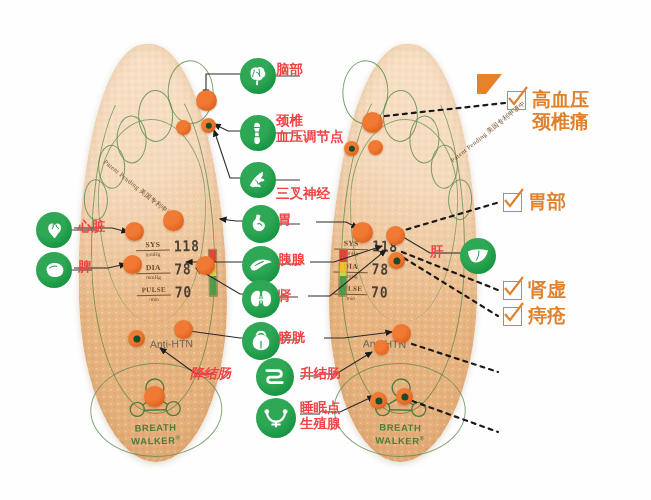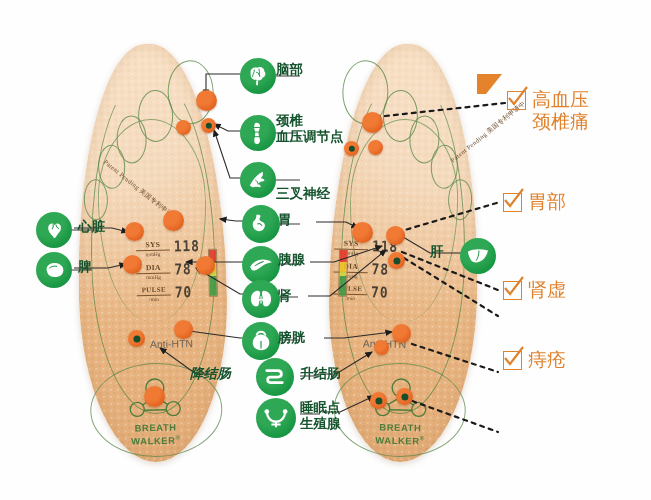--- a/index.html
+++ b/index.html
@@ -108,21 +108,21 @@
   
   .badge {
     position: absolute; border-radius: 50%;
     background: radial-gradient(circle at 36% 28%, #2fa855 0 42%, #159441 78%, #0e7e36 100%);
     display: flex; align-items: center; justify-content: center;
   }
   .badge svg { display: block; }
 
   
   .lbl {
-    position: absolute; color: #14532d; white-space: nowrap;
+    position: absolute; color: #ef4444; white-space: nowrap;
     font-size: 13.5px; font-weight: bold; line-height: 15px;
     font-family: "DejaVu Sans", sans-serif;
   }
   .lbl.two { line-height: 15.5px; }
 
   
   .svgfull { position: absolute; left: 0; top: 0; width: 651px; height: 500px; pointer-events: none; }
 
   
   .banner {
@@ -144,21 +144,21 @@
   }
 
   
   .chk { position: absolute; display: flex; align-items: flex-start; }
   .chkbox {
     position: relative; width: 17px; height: 17px; flex: 0 0 17px;
     border: 1.8px solid #e0812c; margin-right: 6px; margin-top: 3px;
   }
   .chkbox svg { position: absolute; left: -2px; top: -7px; }
   .chktext {
-    color: #e0812c; font-size: 19px; font-weight: normal; line-height: 22px;
+    color: #e0812c; font-size: 19px; font-weight: bold; line-height: 22px;
     white-space: pre-line; font-family: "DejaVu Sans", sans-serif;
   }
 </style>
 </head>
 <body>
 
 <div id="stage">
 
   <div class="insole left">
     <div class="archline"></div>
@@ -468,21 +468,21 @@
 
   <div class="chk" style="left:503px;top:190px;">
     <span class="chkbox">
       <svg width="24" height="24" viewBox="0 0 24 24">
           <path d="M3 13 L8 19 L21 2" stroke="#e0812c" stroke-width="2.2" fill="none"></path>
         </svg>
     </span>
     <span class="chktext">胃部</span>
   </div>
 
-  <div class="chk" style="left:503px;top:304px;margin-top:44px;">
+  <div class="chk" style="left:503px;top:304px;">
     <span class="chkbox">
       <svg width="24" height="24" viewBox="0 0 24 24">
           <path d="M3 13 L8 19 L21 2" stroke="#e0812c" stroke-width="2.2" fill="none"></path>
         </svg>
     </span>
     <span class="chktext">痔疮</span>
   </div>
 
 
 

